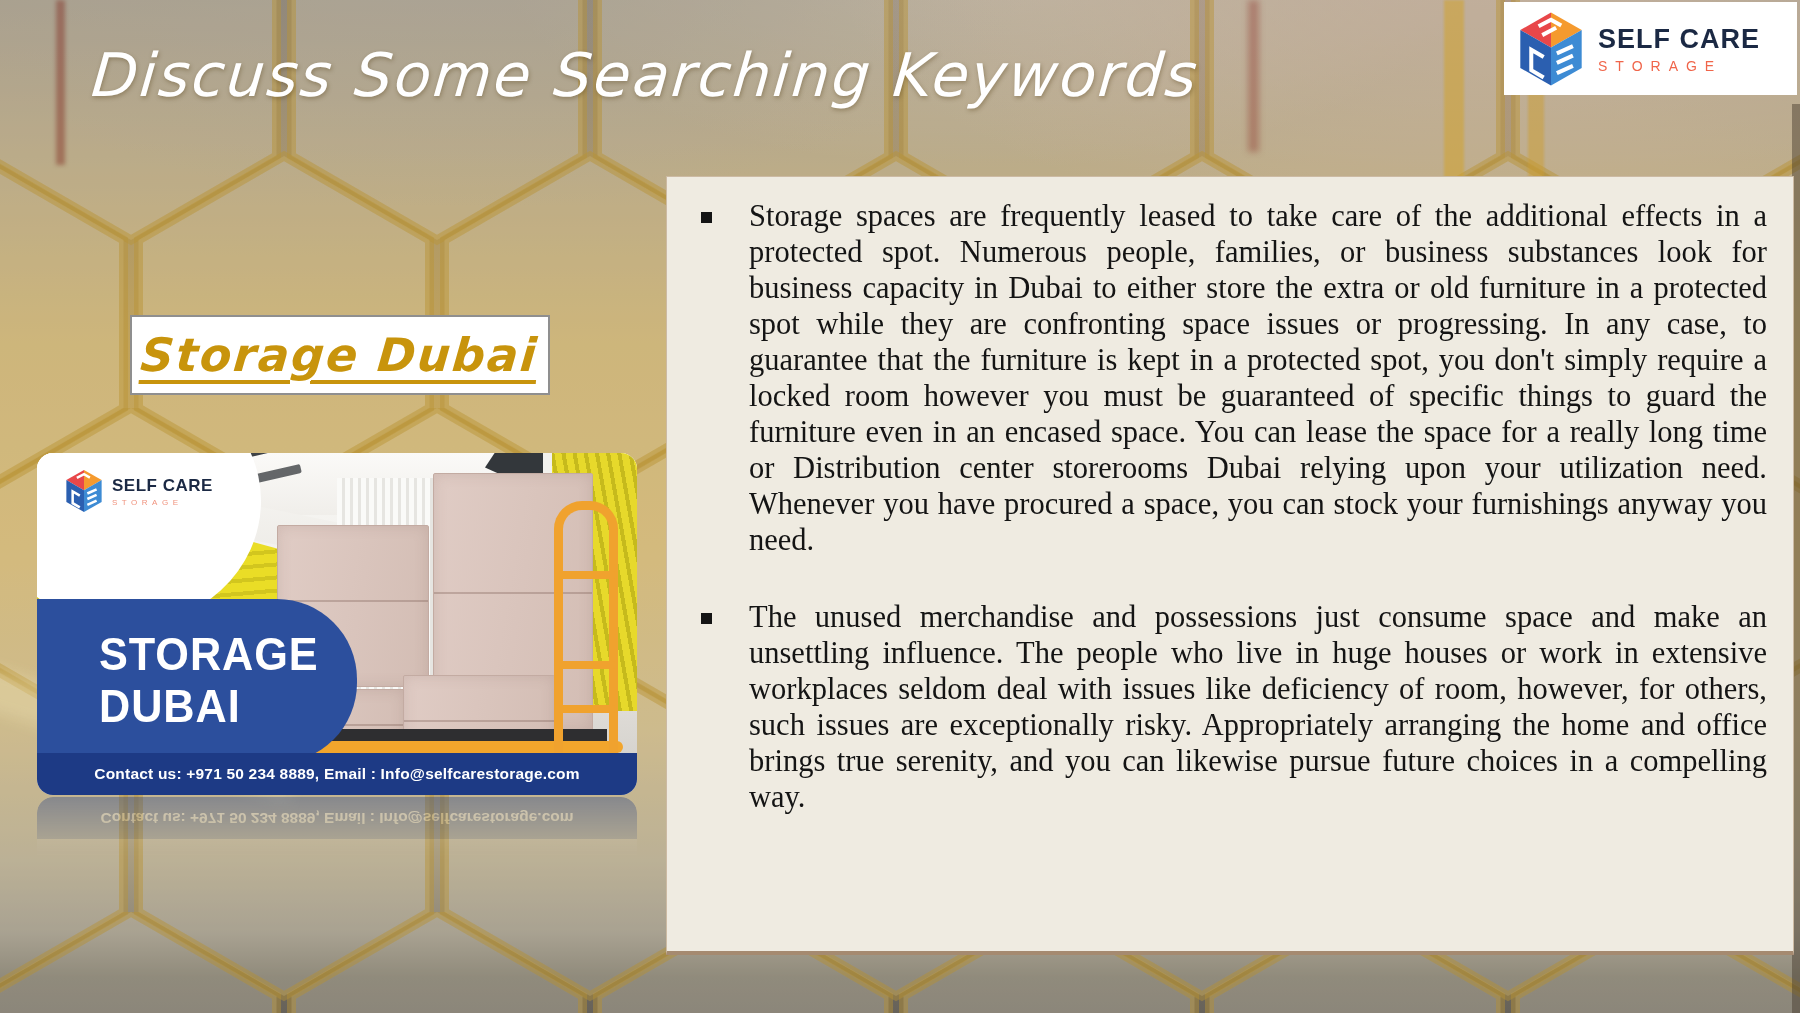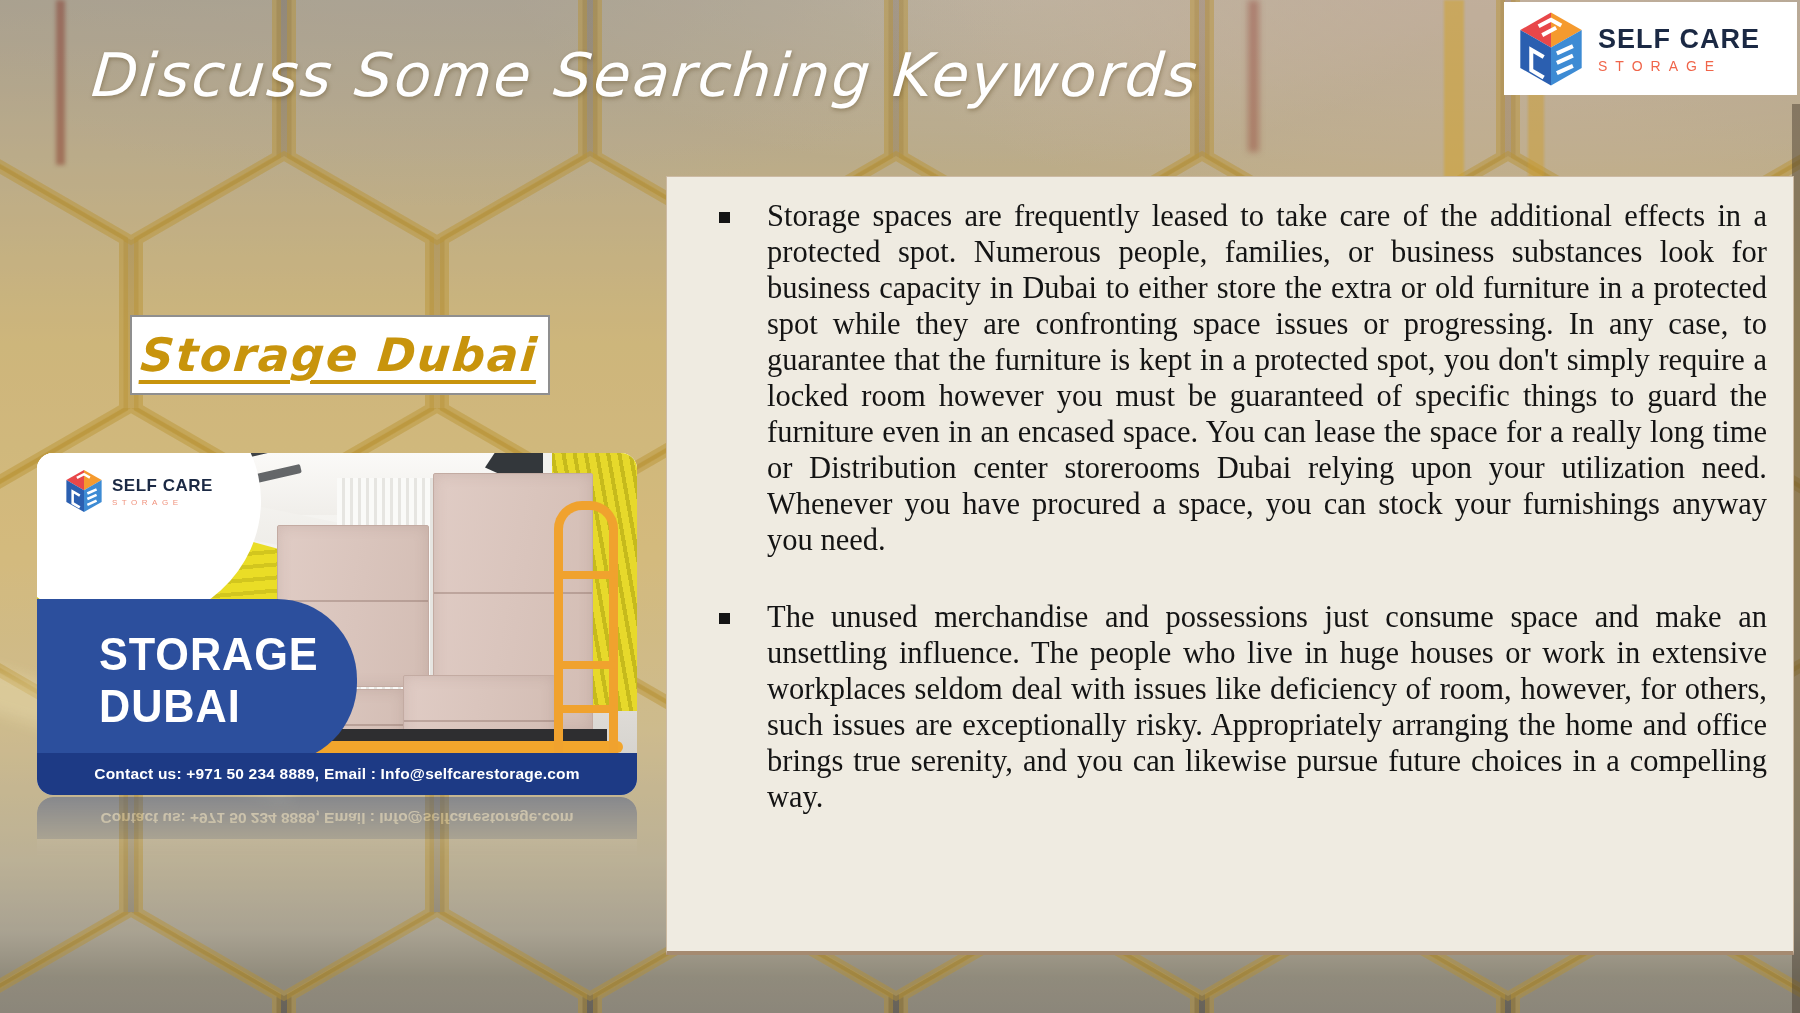--- a/index.html
+++ b/index.html
@@ -123,21 +123,21 @@
     -webkit-mask-image:linear-gradient(180deg, rgba(0,0,0,.95), rgba(0,0,0,0) 88%);
     mask-image:linear-gradient(180deg, rgba(0,0,0,.95), rgba(0,0,0,0) 88%); }
   .refl-bar{ height:42px; background:#1d3a85; display:flex; align-items:center; justify-content:center; }
   .refl-bar span{ transform:scaleY(-1); font-size:15.5px; font-weight:bold; color:rgba(255,255,255,.9); white-space:nowrap; }
   .refl-floor{ height:32px; background:linear-gradient(180deg, rgba(208,203,196,.9), rgba(208,203,196,0)); }
 
   
   .panel{
     position:absolute; left:666px; top:176px; width:1128px; height:779px;
     background:#efebe1; border:1px solid #ccbaa3; border-bottom:4px solid #a58a70;
-    padding:21px 26px 0 52px; z-index:2;
+    padding:21px 26px 0 34px; z-index:2;
   }
   .bullet-item{ display:flex; align-items:flex-start; }
   .bullet-item + .bullet-item{ margin-top:41px; }
   .bullet-marker{ flex:none; width:11px; height:11px; background:#141414; margin-top:14px; }
   .bullet-text{
     margin-left:37px; font-family:"Liberation Serif", serif; font-size:30.5px; line-height:36px;
     color:#141414; text-align:justify;
   }
 </style>
 </head>

